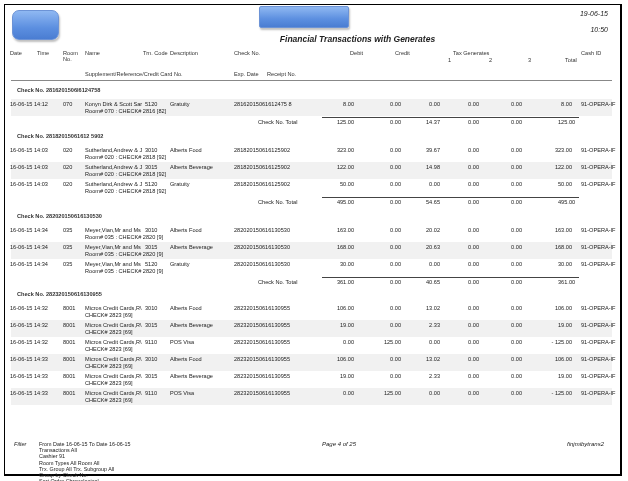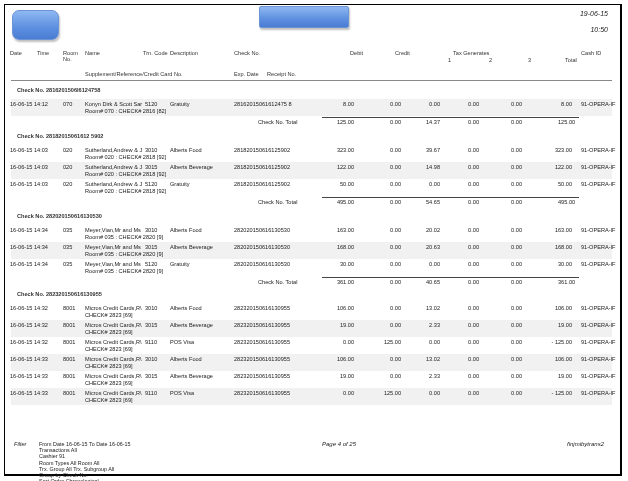--- a/index.html
+++ b/index.html
@@ -29,20 +29,21 @@
   .report-id { position:absolute; right:16px; top:436px; font-size:6px; font-style:italic; }
 </style>
 </head>
 <body>
 
 <div class="page">
   <div class="logo logo-left"></div>
   <div class="logo logo-center"></div>
   <div class="hdr-date">19-06-15</div>
   <div class="hdr-time">10:50</div>
+  <div class="title">Financial Transactions with Generates</div>
 
   <div>
     <span class="abs colhdr" style="left:5px;top:45px">Date</span>
     <span class="abs colhdr" style="left:32px;top:45px">Time</span>
     <span class="abs colhdr" style="left:58px;top:45px;white-space:normal;width:18px;line-height:6px">Room No.</span>
     <span class="abs colhdr" style="left:80px;top:45px">Name</span>
     <span class="abs colhdr" style="left:138px;top:45px">Trn. Code</span>
     <span class="abs colhdr" style="left:165px;top:45px">Description</span>
     <span class="abs colhdr" style="left:229px;top:45px">Check No.</span>
     <span class="abs colhdr" style="left:345px;top:45px">Debit</span>

